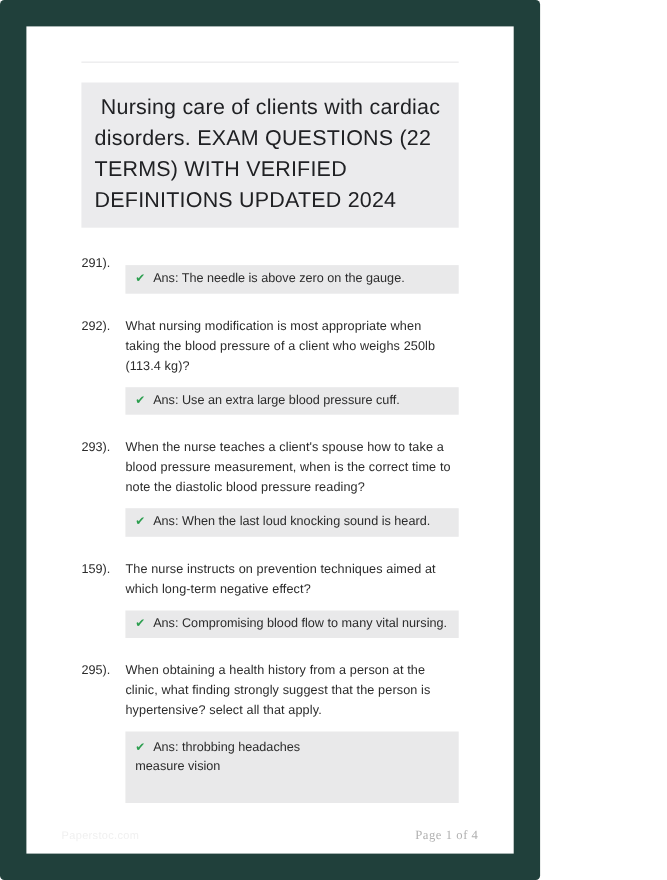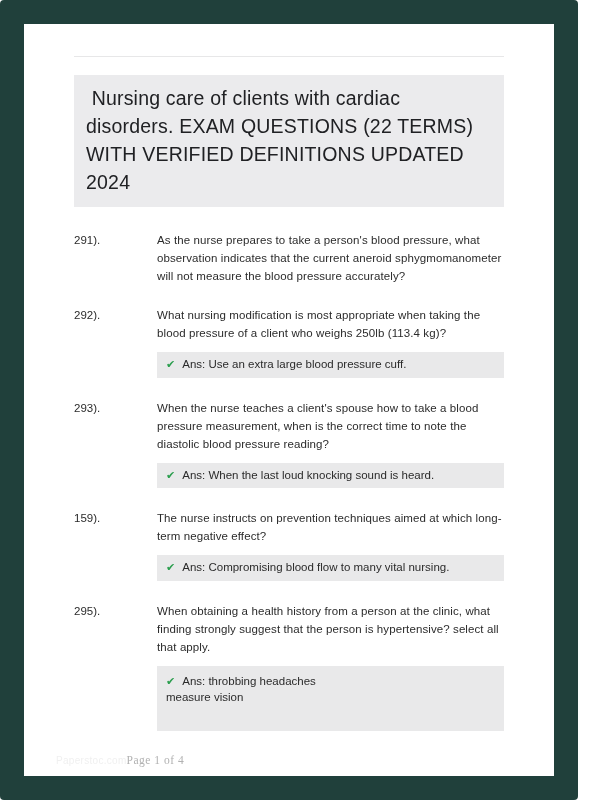--- a/index.html
+++ b/index.html
@@ -3,21 +3,21 @@
 <meta charset="utf-8">
 <style>
   html, body { margin: 0; padding: 0; }
   body {
     width: 606px; height: 800px;
     font-family: "Liberation Sans", "DejaVu Sans", sans-serif;
     -webkit-font-smoothing: antialiased;
   }
   .canvas {
     position: relative;
-    width: 578px; height: 800px;
+    width: 491px; height: 800px;
     background: #20403b;           
     border-radius: 4px;
     overflow: hidden;
     box-sizing: border-box;
   }
   .page {
     position: absolute;
     left: 24px; top: 24px; right: 24px; bottom: 24px;
     background: #ffffff;
     box-sizing: border-box;
@@ -37,21 +37,21 @@
   .title-block h1 {
     margin: 0;
     font-size: 19.5px;
     font-weight: 400;
     line-height: 28px;
     color: #202124;
     letter-spacing: 0.2px;
     white-space: pre-wrap;
   }
   .questions { margin-top: 24px; }
-  .q { display: flex; margin-bottom: 21px; gap: 43px; }
+  .q { display: flex; margin-bottom: 21px; }
   .q-num {
     flex: 0 0 40px;
     width: 40px;
     font-size: 11.5px;
     color: #2b2b2b;
     line-height: 18px;
   }
   .q-body { flex: 1; min-width: 0; }
   .q-text {
     margin: 0;
@@ -72,22 +72,23 @@
   .check {
     color: #2b9e4e;
     font-size: 11px;
     margin-right: 7px;
     display: inline-block;
   }
   .answer .note { margin-top: 15px; }
   .answer.multi { padding-top: 7px; padding-bottom: 25px; }
   .footer {
     position: absolute;
-    left: 32px; right: 16px; bottom: 10px;
+    left: 32px; right: 32px; bottom: 10px;
     display: flex;
+    justify-content: space-between;
     align-items: baseline;
   }
   .watermark {
     font-size: 10px;
     color: #f0f0f0;
     letter-spacing: 0.3px;
   }
   .page-indicator {
     font-family: "Liberation Serif", "DejaVu Serif", serif;
     font-size: 11.5px;
@@ -105,21 +106,23 @@
 
     <div class="title-block">
       <h1> Nursing care of clients with cardiac disorders. EXAM QUESTIONS (22 TERMS) WITH VERIFIED DEFINITIONS UPDATED 2024</h1>
     </div>
 
     <div class="questions">
 
       <div class="q">
         <div class="q-num">291).</div>
         <div class="q-body">
-          <p class="q-text">As the nurse prepares to take a person's blood pressure, what observation indicates that the current aneroid sphygmomanometer will not measure the blood pressure accurately?</p>
+          <div class="answer">
+            <p><span class="check">✔</span><span>Ans: The needle is above zero on the gauge.</span></p>
+          </div>
         </div>
       </div>
 
       <div class="q">
         <div class="q-num">292).</div>
         <div class="q-body">
           <p class="q-text">What nursing modification is most appropriate when taking the blood pressure of a client who weighs 250lb (113.4 kg)?</p>
           <div class="answer">
             <p><span class="check">✔</span><span>Ans: Use an extra large blood pressure cuff.</span></p>
           </div>

